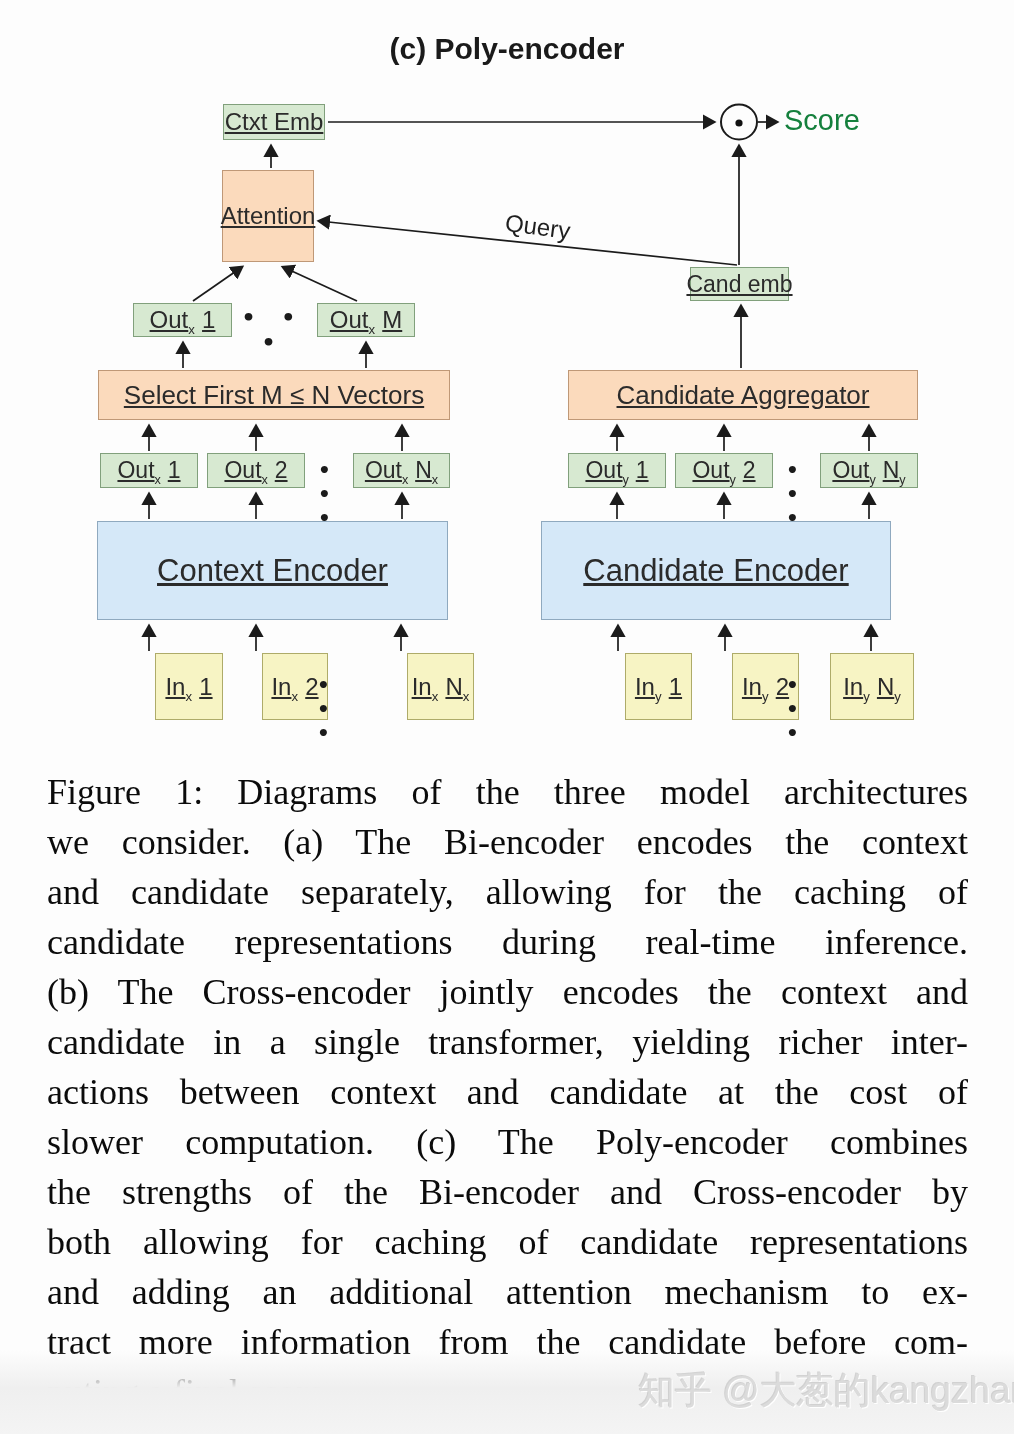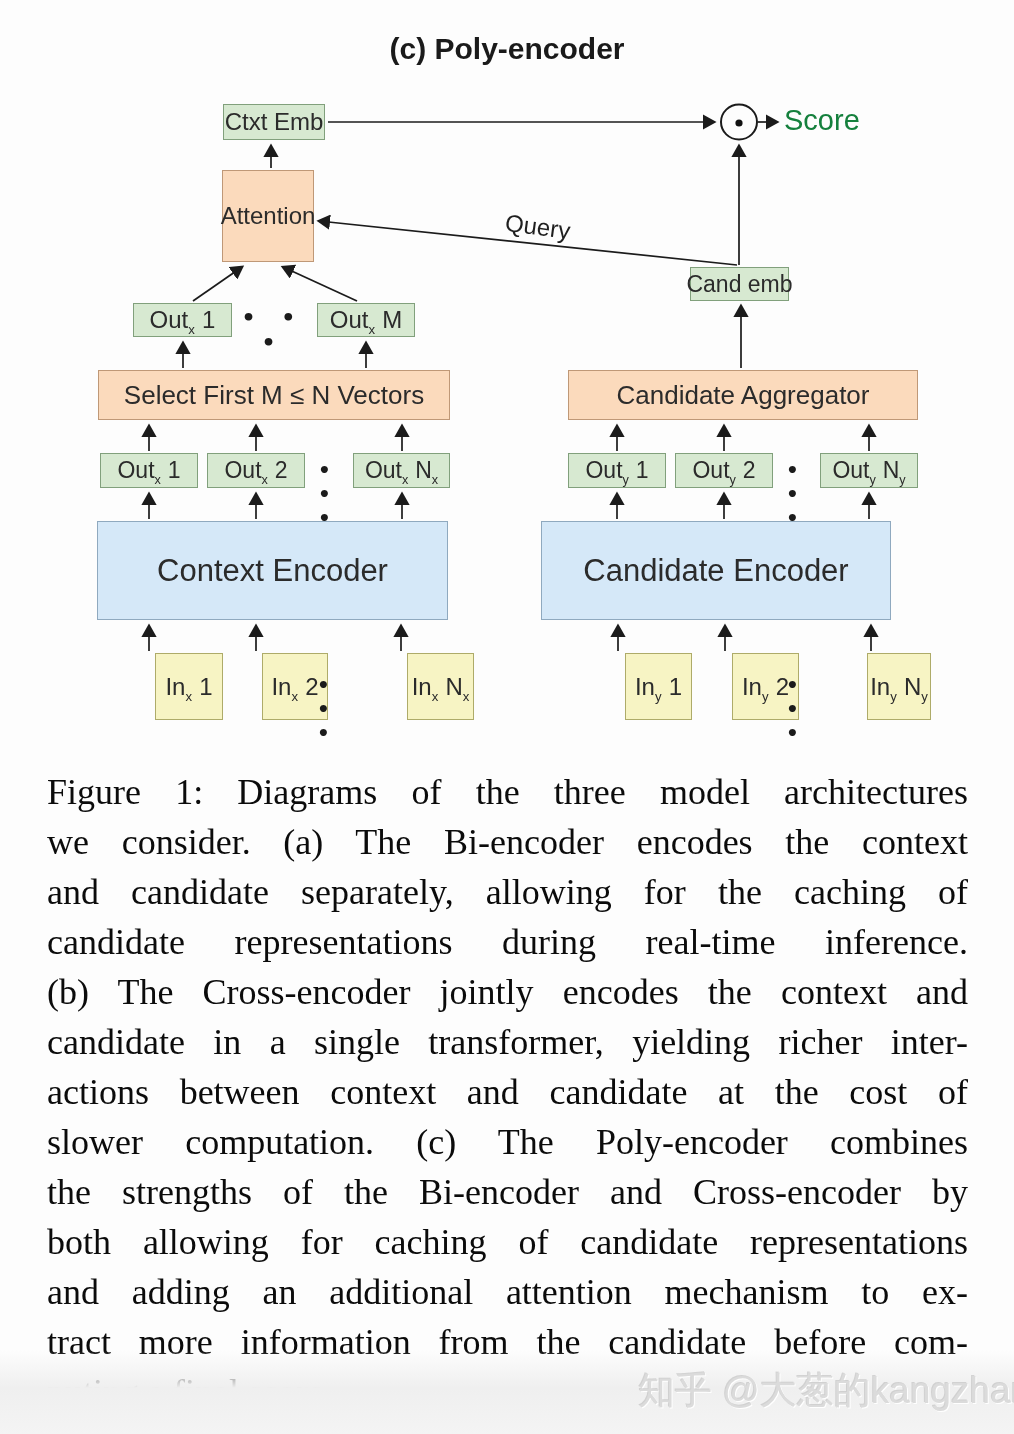--- a/index.html
+++ b/index.html
@@ -16,21 +16,21 @@
   .wires line { stroke:#1b1b1b; stroke-width:1.7; }
   .box {
     position:absolute; box-sizing:border-box;
     display:flex; align-items:center; justify-content:center;
     color:#2b2b2b; white-space:nowrap;
   }
   .green  { background:#d7e9d1; border:1.5px solid #81a07c; }
   .orange { background:#fbdabc; border:1.5px solid #bf9877; }
   .blue   { background:#d5e8f8; border:1.5px solid #8fa9bf; }
   .yellow { background:#f7f4c4; border:1.5px solid #aeab69;margin-left:40px; }
-  .lbl { white-space:nowrap; }
+  .lbl { white-space:nowrap;text-decoration:underline; }
   .lbl sub { font-size:0.55em; line-height:0; vertical-align:-0.45em; }
   .lbl .n { margin-left:0.30em; }
   .score-label {
     position:absolute; left:784px; top:104px;
     font-size:29px; color:#15803d;
   }
   .query-label {
     position:absolute; left:505px; top:213px;
     font-size:24px; color:#1f1f1f;
     transform:rotate(7.5deg); transform-origin:center;
@@ -173,21 +173,21 @@
     <span class="lbl"><span>In</span><sub>x</sub><span class="n">N</span><sub>x</sub></span>
   </div>
 
   <div class="box yellow" style="left:585px;top:653px;width:67px;height:67px;font-size:24px">
     <span class="lbl"><span>In</span><sub>y</sub><span class="n">1</span></span>
   </div>
   <div class="box yellow" style="left:692px;top:653px;width:67px;height:67px;font-size:24px">
     <span class="lbl"><span>In</span><sub>y</sub><span class="n">2</span></span>
   </div>
   <div class="dots" style="left:769px;top:673px;width:56px;font-size:20px">• • •</div>
-  <div class="box yellow" style="left:827px;top:653px;width:64px;height:67px;font-size:24px">
+  <div class="box yellow" style="left:790px;top:653px;width:84px;height:67px;font-size:24px">
     <span class="lbl"><span>In</span><sub>y</sub><span class="n">N</span><sub>y</sub></span>
   </div>
 
   <div class="caption">
     <div class="cap-line">Figure 1: Diagrams of the three model architectures</div>
     <div class="cap-line">we consider. (a) The Bi-encoder encodes the context</div>
     <div class="cap-line">and candidate separately, allowing for the caching of</div>
     <div class="cap-line">candidate representations during real-time inference.</div>
     <div class="cap-line">(b) The Cross-encoder jointly encodes the context and</div>
     <div class="cap-line">candidate in a single transformer, yielding richer inter-</div>

